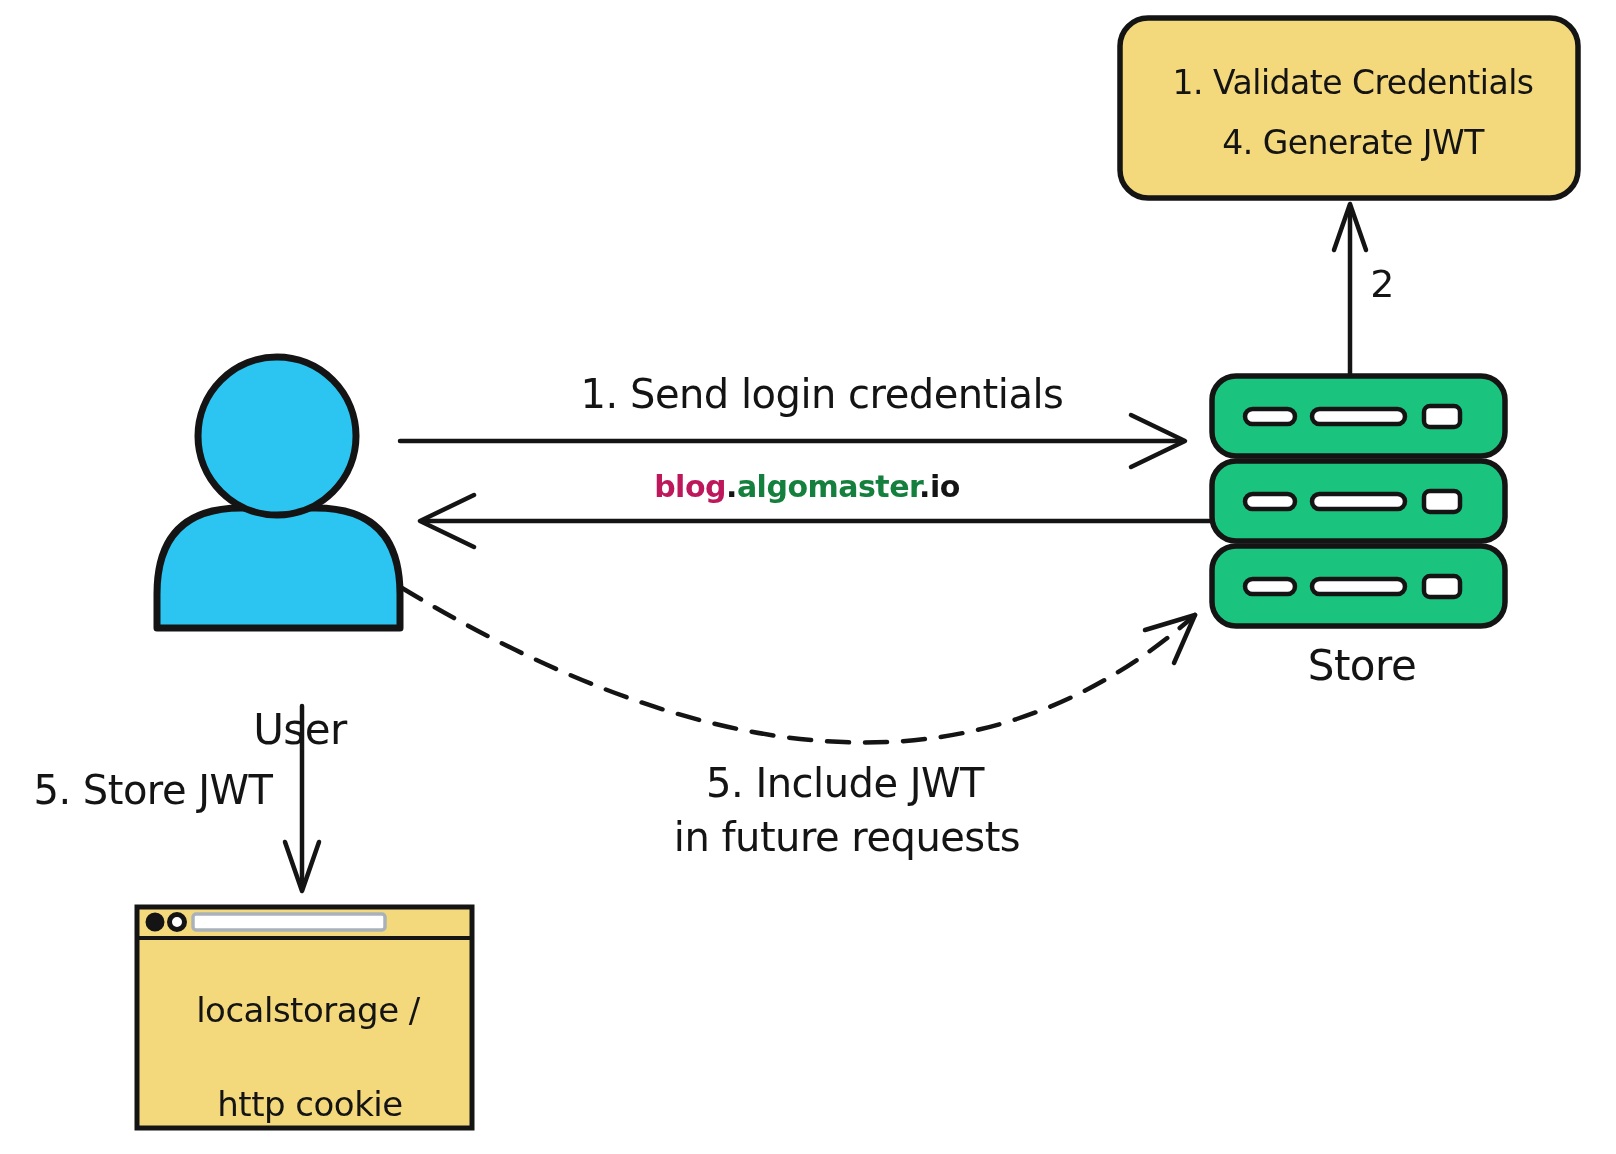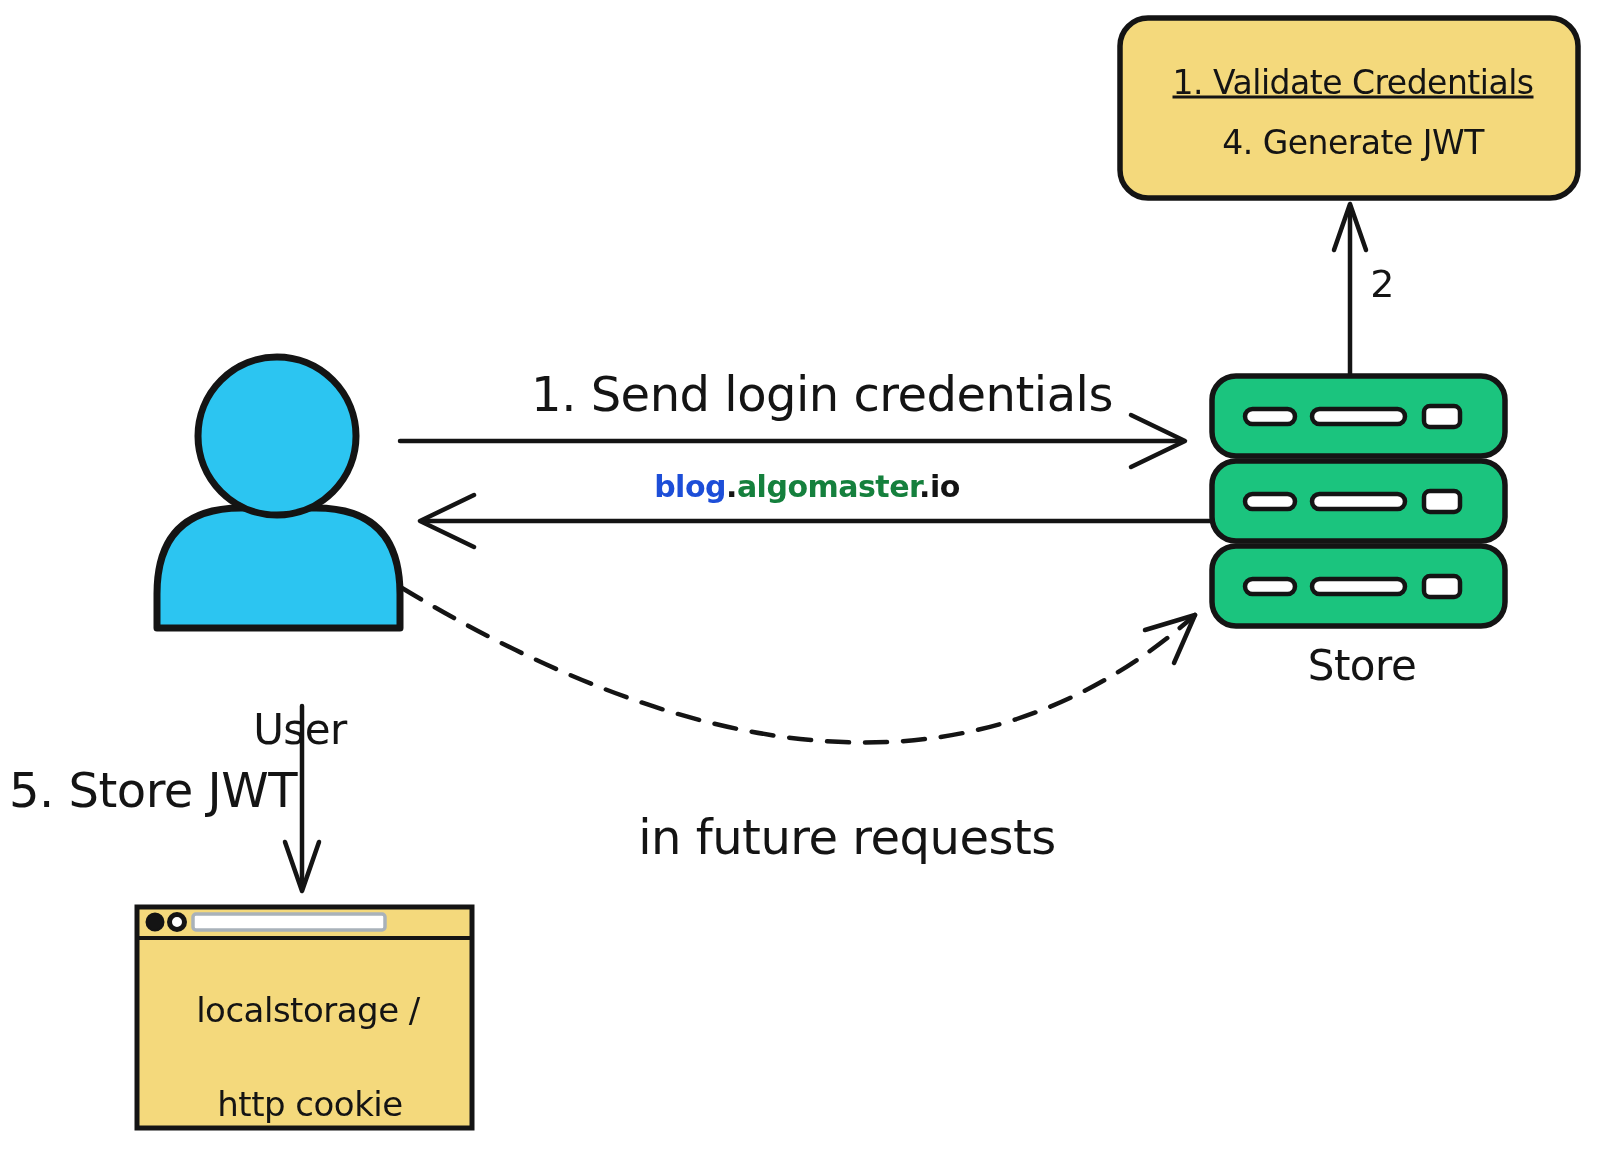--- a/index.html
+++ b/index.html
@@ -15,26 +15,26 @@
   .diagram-svg { position: absolute; left: 0; top: 0; }
   .label {
     position: absolute;
     transform: translate(-50%, -50%);
     white-space: nowrap;
     text-align: center;
     color: #141414;
     letter-spacing: -0.5px;
   }
   .lbl-note   { font-size: 33px; }
-  .lbl-flow   { font-size: 48px; }
+  .lbl-flow   { font-size: 40px; }
   .lbl-node   { font-size: 42px; }
   .lbl-store  { font-size: 34px; }
   .lbl-step2  { font-size: 38px; }
   .watermark  { font-size: 30px; font-weight: bold; letter-spacing: -0.5px; }
-  .wm-green { color: #1d4ed8; }
+  .wm-green { color: #be185d; }
   .wm-blue  { color: #15803d; }
   .wm-black { color: #141414; }
 </style>
 </head>
 <body>
 
 <div class="canvas">
 
   <svg class="diagram-svg" width="1616" height="1154" viewBox="0 0 1616 1154">
 
@@ -93,35 +93,36 @@
 
     <g>
       <rect x="137" y="907" width="335" height="221" stroke="#141414" stroke-width="5" fill="#F4D97C"></rect>
       <line x1="137" y1="938" x2="472" y2="938" stroke="#141414" stroke-width="4"></line>
       <circle cx="155" cy="922" r="8.5" fill="#141414" stroke="#141414" stroke-width="2"></circle>
       <circle cx="177" cy="922" r="7.5" fill="#ffffff" stroke="#141414" stroke-width="5"></circle>
       <rect x="193" y="914" width="192" height="16" rx="3" stroke-width="3.5" stroke="#A9B2BA" fill="#ffffff"></rect>
     </g>
   </svg>
 
-  <div class="label lbl-note" style="left:1353px; top:82px;text-decoration:underline;">1. Validate Credentials</div>
+  <div class="label lbl-note" style="left:1353px; top:82px;">1. Validate Credentials</div>
   <div class="label lbl-note" style="left:1353px; top:142px;">4. Generate JWT</div>
 
   <div class="label lbl-step2" style="left:1382px; top:284px;">2</div>
 
   <div class="label lbl-flow" style="left:822px; top:394px;">1. Send login credentials</div>
 
   <div class="label watermark" style="left:807px; top:486px;">
     <span class="wm-green">blog</span><span class="wm-black">.</span><span class="wm-blue">algomaster</span><span class="wm-black">.</span><span class="wm-black">io</span>
   </div>
 
 
   <div class="label lbl-node" style="left:1362px; top:665px;">Store</div>
   <div class="label lbl-node" style="left:300px; top:681px;margin-top:48px;">User</div>
 
   <div class="label lbl-flow" style="left:153px; top:790px;">5. Store JWT</div>
 
+  <div class="label lbl-flow" style="left:845px; top:783px;">5. Include JWT</div>
   <div class="label lbl-store" style="left:308px; top:1010px;">localstorage /</div>
 
   <div class="label lbl-flow" style="left:847px; top:837px;">in future requests</div>
   <div class="label lbl-store" style="left:310px; top:1104px;">http cookie</div>
 
 </div>
 
 </body></html>

